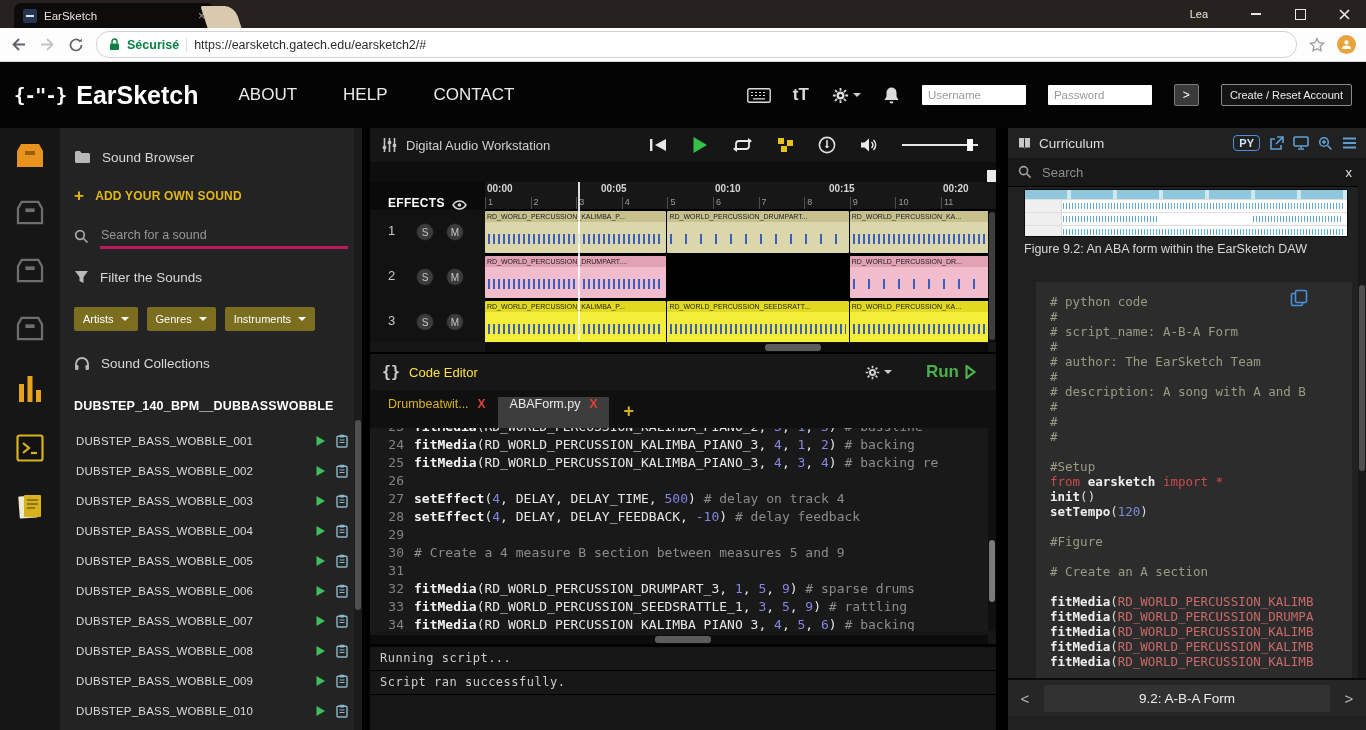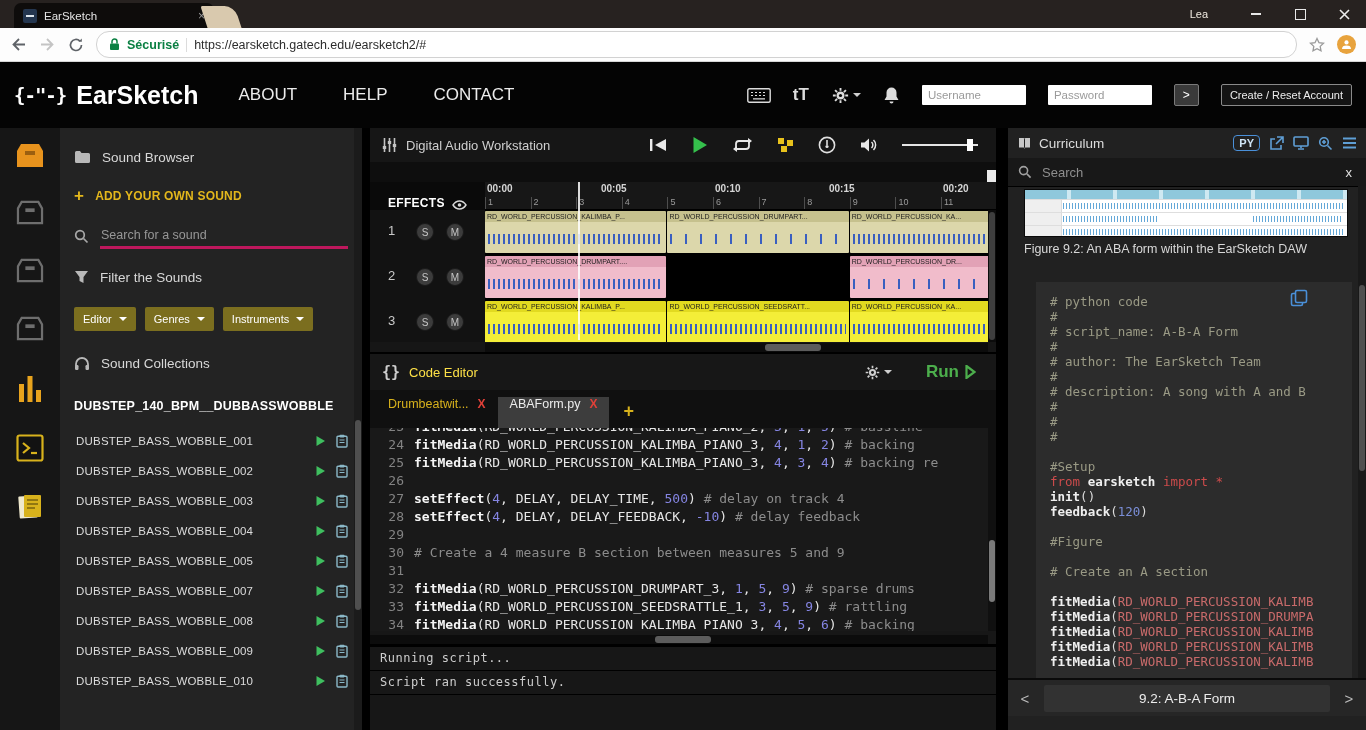--- a/index.html
+++ b/index.html
@@ -351,21 +351,21 @@
     <div class="sb-row sb-filter">
       <span>
           <svg width="15" height="14" viewBox="0 0 15 14">
             <path d="M1 1h13L9.5 7v6l-4-2V7z" fill="#b8b8b8"></path>
           </svg>
         </span>
       <span>Filter the Sounds</span>
     </div>
     <div class="sb-row sb-btns">
         <button class="filter-btn">
-          <span>Editor</span>
+          <span>Artists</span>
           <span class="caret-down"></span>
         </button>
         <button class="filter-btn">
           <span>Genres</span>
           <span class="caret-down"></span>
         </button>
         <button class="filter-btn">
           <span>Instruments</span>
           <span class="caret-down"></span>
         </button>
@@ -439,20 +439,35 @@
           <span class="sound-copy">
             <svg width="12" height="14" viewBox="0 0 12 14">
               <rect x="1" y="2.3" width="10" height="10.7" rx="1" fill="none" stroke="#8ab8c8" stroke-width="1.4"></rect>
               <rect x="3.5" y="0.8" width="5" height="2.6" rx="0.8" fill="#8ab8c8"></rect>
               <path d="M3.5 6h5M3.5 8.5h5" stroke="#8ab8c8" stroke-width="1"></path>
             </svg>
           </span>
         </div>
         <div class="sound-row">
           <span class="sound-name">DUBSTEP_BASS_WOBBLE_005</span>
+          <span class="sound-play">
+            <svg width="11" height="12" viewBox="0 0 11 12">
+              <path d="M1.5 1l8.5 5-8.5 5z" fill="#3fbf5f"></path>
+            </svg>
+          </span>
+          <span class="sound-copy">
+            <svg width="12" height="14" viewBox="0 0 12 14">
+              <rect x="1" y="2.3" width="10" height="10.7" rx="1" fill="none" stroke="#8ab8c8" stroke-width="1.4"></rect>
+              <rect x="3.5" y="0.8" width="5" height="2.6" rx="0.8" fill="#8ab8c8"></rect>
+              <path d="M3.5 6h5M3.5 8.5h5" stroke="#8ab8c8" stroke-width="1"></path>
+            </svg>
+          </span>
+        </div>
+        <div class="sound-row">
+          <span class="sound-name">DUBSTEP_BASS_WOBBLE_006</span>
           <span class="sound-play">
             <svg width="11" height="12" viewBox="0 0 11 12">
               <path d="M1.5 1l8.5 5-8.5 5z" fill="#3fbf5f"></path>
             </svg>
           </span>
           <span class="sound-copy">
             <svg width="12" height="14" viewBox="0 0 12 14">
               <rect x="1" y="2.3" width="10" height="10.7" rx="1" fill="none" stroke="#8ab8c8" stroke-width="1.4"></rect>
               <rect x="3.5" y="0.8" width="5" height="2.6" rx="0.8" fill="#8ab8c8"></rect>
               <path d="M3.5 6h5M3.5 8.5h5" stroke="#8ab8c8" stroke-width="1"></path>
@@ -831,21 +846,21 @@
             <div class="cur-line"><span class="ck-c"># author: The EarSketch Team</span></div>
             <div class="cur-line"><span class="ck-c">#</span></div>
             <div class="cur-line"><span class="ck-c"># description: A song with A and B</span></div>
             <div class="cur-line"><span class="ck-c">#</span></div>
             <div class="cur-line"><span class="ck-c">#</span></div>
             <div class="cur-line"><span class="ck-c">#</span></div>
             <div class="cur-line">&nbsp;</div>
             <div class="cur-line"><span class="ck-c">#Setup</span></div>
             <div class="cur-line"><span class="ck-k">from </span><span class="ck-b">earsketch</span><span class="ck-k"> import </span><span class="ck-k">*</span></div>
             <div class="cur-line"><span class="ck-f">init</span><span class="ck-t">()</span></div>
-            <div class="cur-line"><span class="ck-f">feedback</span><span class="ck-t">(</span><span class="ck-n">120</span><span class="ck-t">)</span></div>
+            <div class="cur-line"><span class="ck-f">setTempo</span><span class="ck-t">(</span><span class="ck-n">120</span><span class="ck-t">)</span></div>
             <div class="cur-line">&nbsp;</div>
             <div class="cur-line"><span class="ck-c">#Figure</span></div>
             <div class="cur-line">&nbsp;</div>
             <div class="cur-line"><span class="ck-c"># Create an A section</span></div>
             <div class="cur-line">&nbsp;</div>
             <div class="cur-line"><span class="ck-f">fitMedia</span><span class="ck-t">(</span><span class="ck-s">RD_WORLD_PERCUSSION_KALIMB</span></div>
             <div class="cur-line"><span class="ck-f">fitMedia</span><span class="ck-t">(</span><span class="ck-s">RD_WORLD_PERCUSSION_DRUMPA</span></div>
             <div class="cur-line"><span class="ck-f">fitMedia</span><span class="ck-t">(</span><span class="ck-s">RD_WORLD_PERCUSSION_KALIMB</span></div>
             <div class="cur-line"><span class="ck-f">fitMedia</span><span class="ck-t">(</span><span class="ck-s">RD_WORLD_PERCUSSION_KALIMB</span></div>
             <div class="cur-line"><span class="ck-f">fitMedia</span><span class="ck-t">(</span><span class="ck-s">RD_WORLD_PERCUSSION_KALIMB</span></div>

